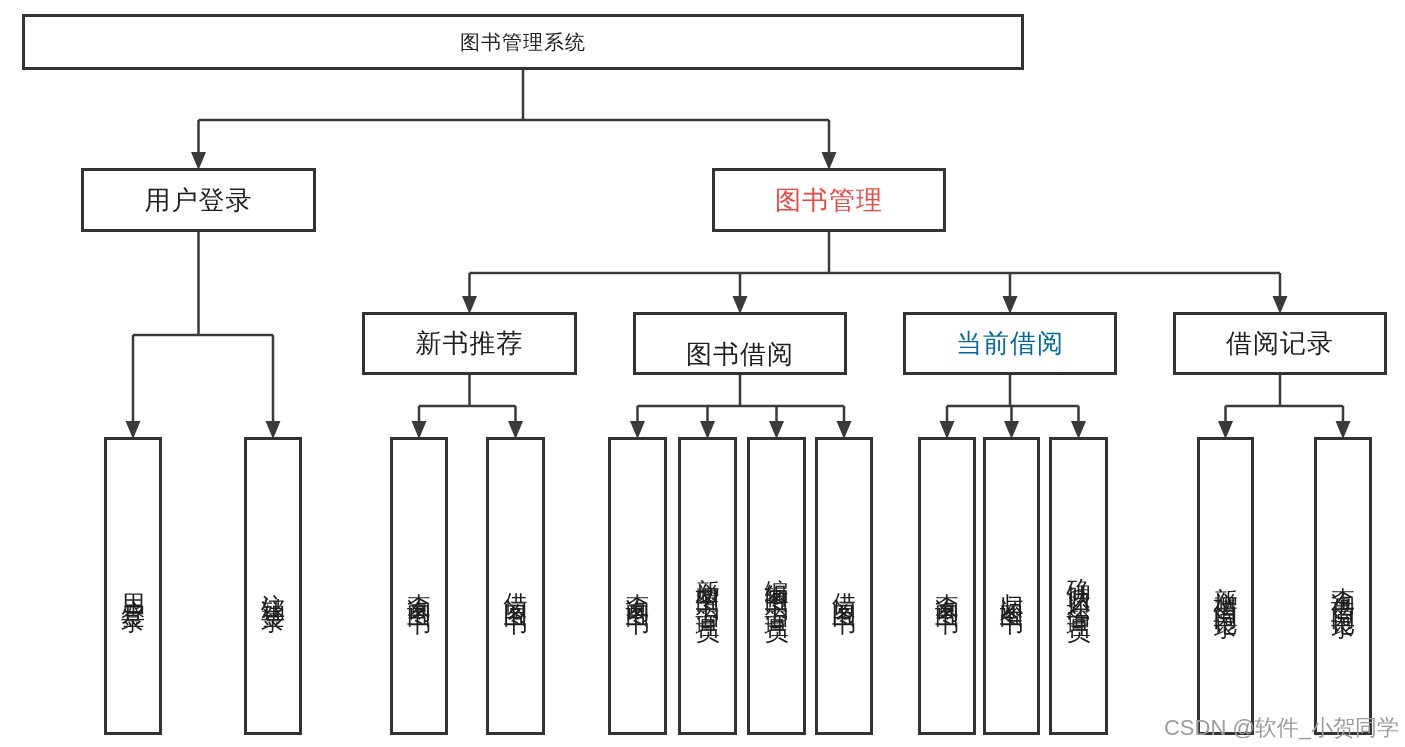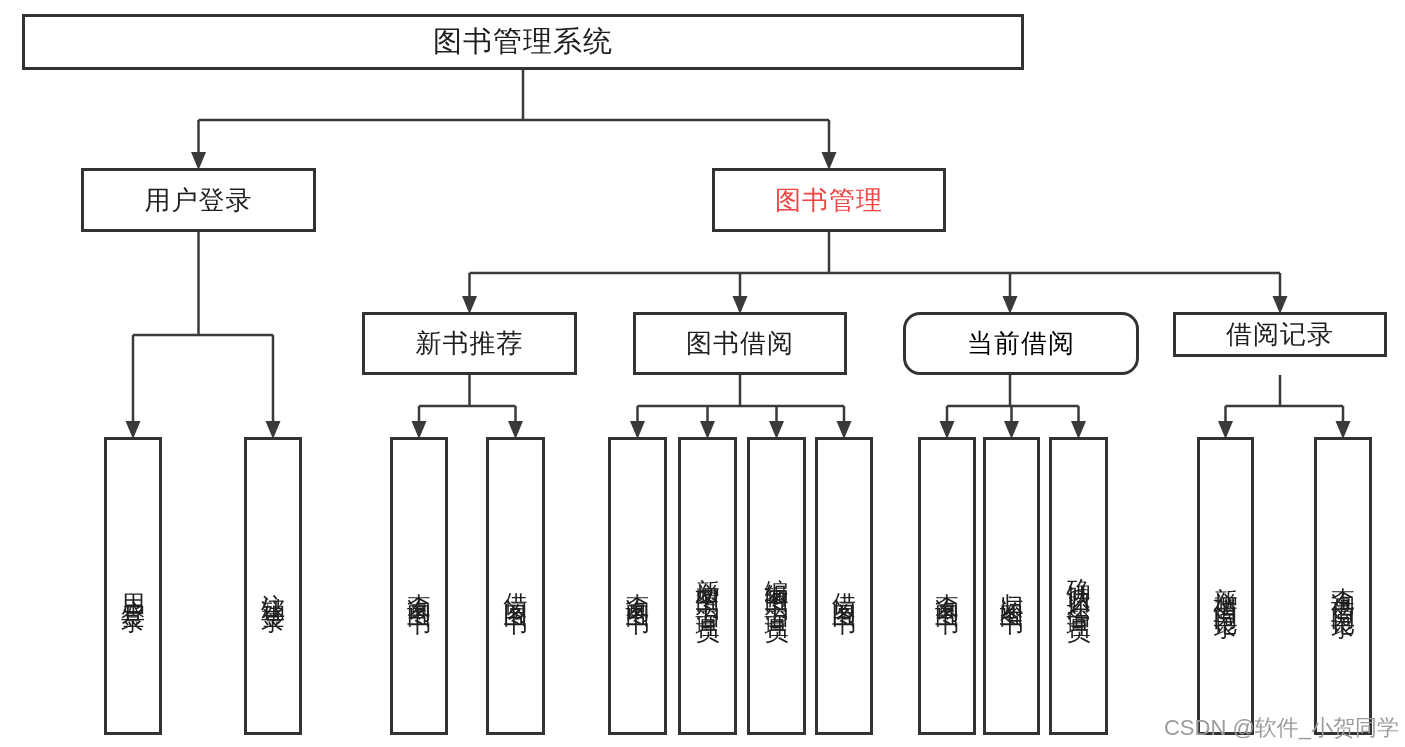--- a/index.html
+++ b/index.html
@@ -20,21 +20,21 @@
     align-items:center;
     justify-content:center;
     color:#1f1f1f;
     z-index:1;
   }
   .node.h .label {
     font-size:26px;
     letter-spacing:1px;
     white-space:nowrap;
   }
-  .node.root .label { font-size:29px; }
+  .node.root .label { font-size:20px; }
   .node.v .label {
     writing-mode:vertical-rl;
     text-orientation:mixed;
     font-size:24px;
     letter-spacing:6px;
     line-height:1;
   }
   #watermark {
     position:absolute;
     right:6px; bottom:4px;
@@ -96,27 +96,27 @@
     </div>
     <div class="node h" style="left: 81px; top: 168px; width: 235px; height: 64px; border-color: rgb(51, 51, 51); color: rgb(31, 31, 31);">
       <span class="label">用户登录</span>
     </div>
     <div class="node h" style="left: 712px; top: 168px; width: 234px; height: 64px; border-color: rgb(51, 51, 51); color: #ef4444;">
       <span class="label">图书管理</span>
     </div>
     <div class="node h" style="left: 362px; top: 312px; width: 215px; height: 63px; border-color: rgb(51, 51, 51); color: rgb(31, 31, 31);">
       <span class="label">新书推荐</span>
     </div>
-    <div class="node h" style="left: 633px; top: 312px; width: 214px; height: 63px; border-color: rgb(51, 51, 51); color: rgb(31, 31, 31);">
+    <div class="node h" style="left: 633px; top: 312px; width: 214px; height: 63px; border-color: rgb(51, 51, 51); color: rgb(31, 31, 31); align-items: flex-end;">
       <span class="label">图书借阅</span>
     </div>
-    <div class="node h" style="left: 903px; top: 312px; width: 236px; height: 63px; border-color: rgb(51, 51, 51); color: #000000; border-radius: 17px;">
+    <div class="node h" style="left: 903px; top: 312px; width: 214px; height: 63px; border-color: rgb(51, 51, 51); color: #0369a1;">
       <span class="label">当前借阅</span>
     </div>
-    <div class="node h" style="left: 1173px; top: 312px; width: 214px; height: 45px; border-color: rgb(51, 51, 51); color: rgb(31, 31, 31);">
+    <div class="node h" style="left: 1173px; top: 312px; width: 214px; height: 63px; border-color: rgb(51, 51, 51); color: rgb(31, 31, 31);">
       <span class="label">借阅记录</span>
     </div>
     <div class="node v" style="left: 104px; top: 437px; width: 58px; height: 298px; border-color: rgb(51, 51, 51); color: rgb(31, 31, 31);">
       <span class="label">用户登录</span>
     </div>
     <div class="node v" style="left: 244px; top: 437px; width: 58px; height: 298px; border-color: rgb(51, 51, 51); color: rgb(31, 31, 31);">
       <span class="label">注销登录</span>
     </div>
     <div class="node v" style="left: 390px; top: 437px; width: 58px; height: 298px; border-color: rgb(51, 51, 51); color: rgb(31, 31, 31);">
       <span class="label">查询图书</span>

